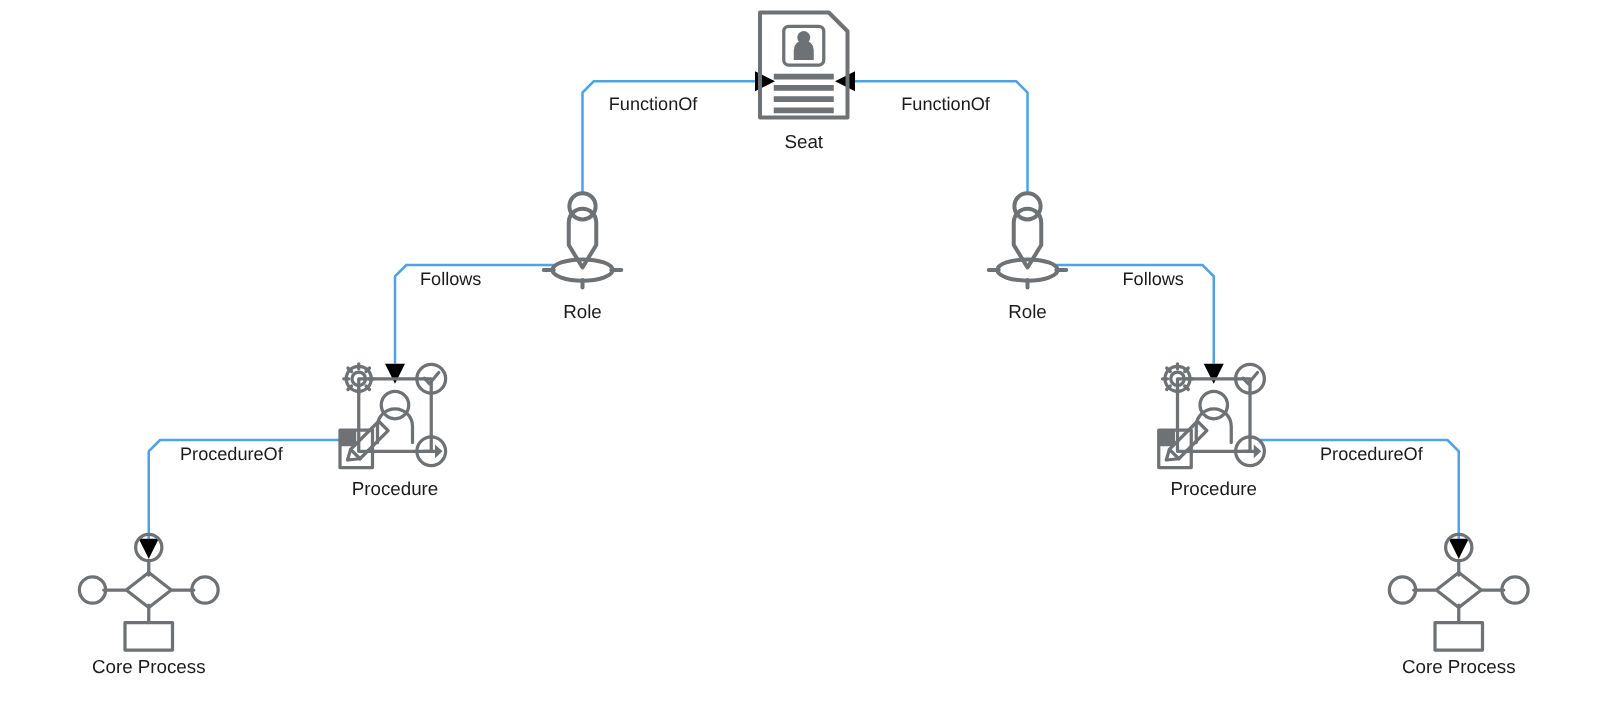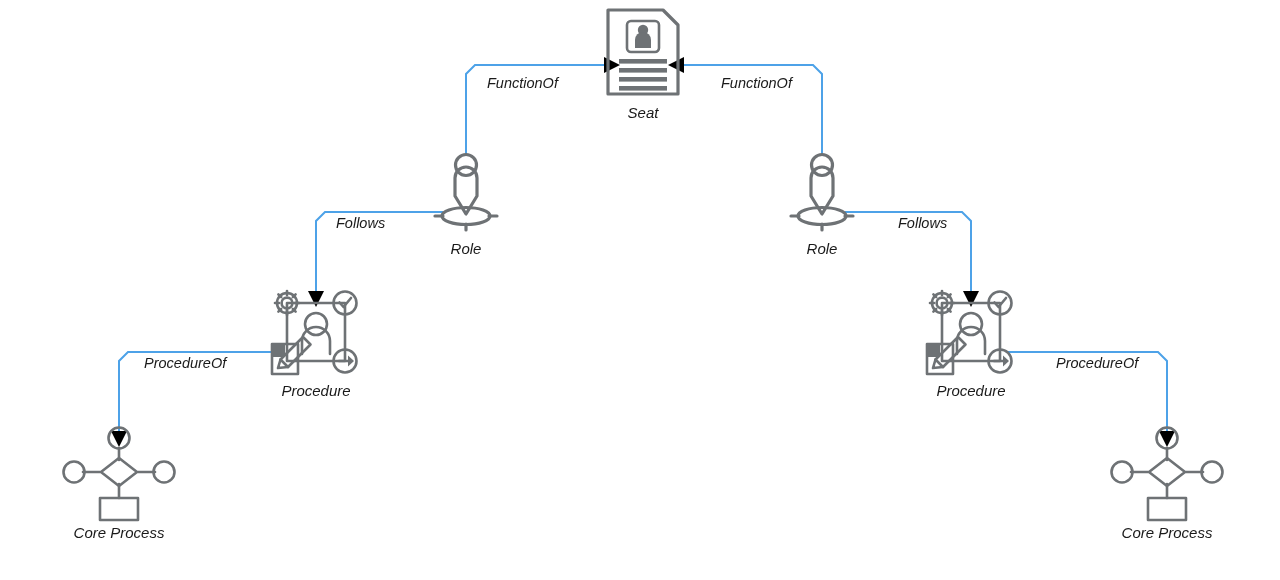--- a/index.html
+++ b/index.html
@@ -11,21 +11,20 @@
     width: 1280px;
     height: 580px;
     overflow: hidden;
     font-family: "Liberation Sans", sans-serif;
   }
   #canvas {
     position: relative;
     width: 1280px;
     height: 476px;
     background: #ffffff;
-    font-style: italic;
   }
   #graph {
     position: absolute;
     left: 0;
     top: 0;
     width: 1280px;
     height: 580px;
   }
   .node-label {
     font-family: "Liberation Sans", sans-serif;

